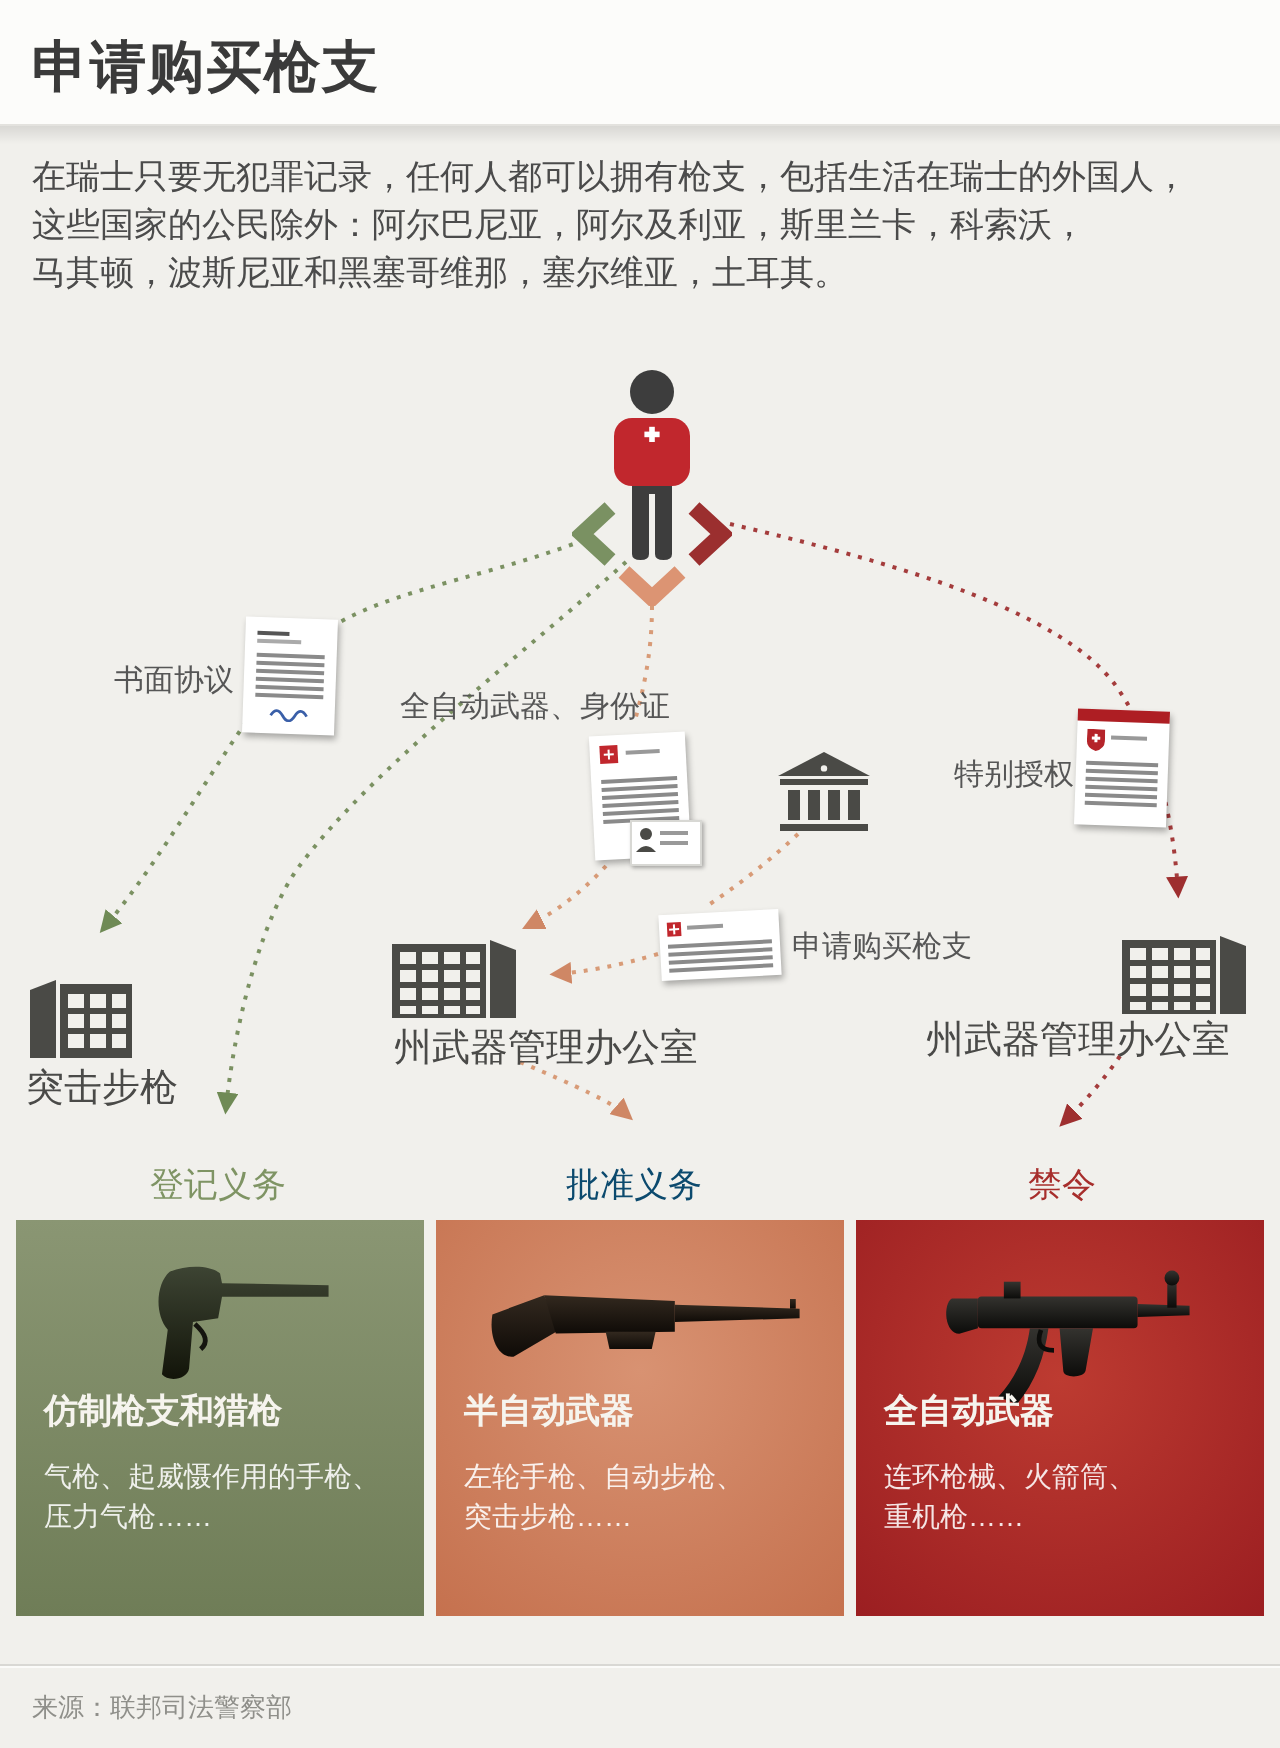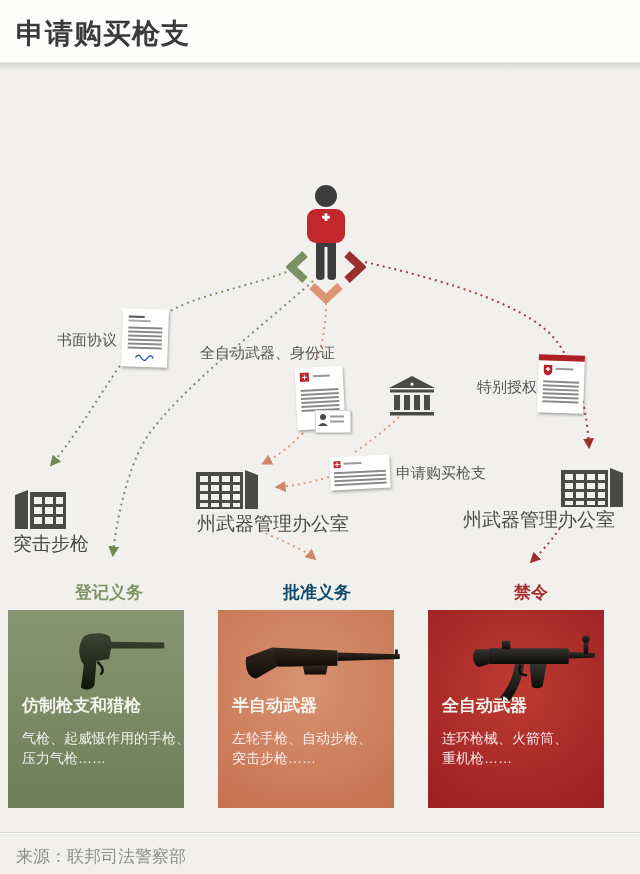--- a/index.html
+++ b/index.html
@@ -12,62 +12,65 @@
   #title{left:16px;top:15px;font-size:28px;font-weight:bold;color:#3a3a3a;letter-spacing:1px}
   #header-shadow{left:0;top:63px;width:640px;height:9px;
         background:linear-gradient(180deg,rgba(0,0,0,.10),rgba(0,0,0,0))}
 
   
   #intro{left:16px;top:77px;width:608px;font-size:17px;line-height:1.42;color:#4b4b4b;white-space:pre-line}
 
   
   .doc-label{font-size:15px;color:#565656;white-space:nowrap}
   .office-label{font-size:19px;color:#4a4a48;white-space:nowrap}
-  .outcome-label{font-size:17px;font-weight:bold;white-space:nowrap}
+  .outcome-label{font-size:17px;font-weight:normal;white-space:nowrap}
   #label-registration{left:75px;top:581px;color:#7f9464}
   #label-approval{left:283px;top:581px;color:#0c4a6e}
   #label-ban{left:514px;top:581px;color:#a72e2c}
 
   
   .doc{background:#fff;box-shadow:1px 2px 3px rgba(0,0,0,.30)}
   .doc .line{position:absolute;background:#8a8a8a;height:2px}
   .flag{position:absolute;background:#c1272d}
   .flag::before{content:"";position:absolute;left:18%;right:18%;top:41%;bottom:41%;background:#fff}
   .flag::after{content:"";position:absolute;top:18%;bottom:18%;left:41%;right:41%;background:#fff}
 
   #doc-written{left:122px;top:309px;width:46px;height:58px;transform:rotate(2deg)}
   #doc-acquire{left:296px;top:367px;width:48px;height:62px;transform:rotate(-3deg)}
   #id-card{left:315px;top:410px;width:34px;height:21px;background:#fff;border:1px solid #d8d8d4;
            box-shadow:1px 1px 2px rgba(0,0,0,.3)}
   #doc-special{left:538px;top:355px;width:46px;height:58px;transform:rotate(2deg)}
   #doc-special .bar{position:absolute;left:0;top:0;right:0;height:6px;background:#ae1e23}
   #card-nocrime{left:330px;top:456px;width:60px;height:33px;transform:rotate(-3deg)}
 
   
-  .box{top:610px;width:176px;height:198px}
+  .box{top:610px;width:204px;height:198px}
   #box-registration{left:8px;background:linear-gradient(180deg,#8a9673,#6f7d57)}
   #box-approval{left:218px;background:radial-gradient(circle at 50% 38%,#d89272,#c5714e)}
   #box-ban{left:428px;background:radial-gradient(circle at 50% 40%,#bd3b31,#9b1e21)}
   .box-title{left:14px;top:84px;font-size:17px;font-weight:bold;color:#f6f4ee}
   .box-desc{left:14px;top:118px;width:182px;font-size:14px;font-weight:normal;line-height:1.45;
             color:rgba(255,255,255,.88);white-space:pre-line}
 
   
   #footer-line{left:0;top:832px;width:640px;height:1px;background:#d9d8d4;border-bottom:1px solid #fbfbf9}
-  #source{left:16px;top:845px;font-size:17px;color:#8f8f8a}
+  #source{left:16px;top:845px;font-size:13px;color:#8f8f8a}
 </style>
 </head>
 <body>
 
 <div id="page">
 
   <div class="abs" id="header"></div>
   <div class="abs" id="title">申请购买枪支</div>
   <div class="abs" id="header-shadow"></div>
 
+  <div class="abs" id="intro">在瑞士只要无犯罪记录，任何人都可以拥有枪支，包括生活在瑞士的外国人，
+这些国家的公民除外：阿尔巴尼亚，阿尔及利亚，斯里兰卡，科索沃，
+马其顿，波斯尼亚和黑塞哥维那，塞尔维亚，土耳其。</div>
 
   <svg class="abs" id="flow-svg" width="640" height="874" viewBox="0 0 640 874">
     <defs>
       <marker id="ah-green" viewBox="0 0 10 10" refX="7" refY="5" markerWidth="5.5" markerHeight="5.5" orient="auto">
         <path d="M0,0 L10,5 L0,10 Z" fill="#6f8a55"></path>
         </marker>
       <marker id="ah-orange" viewBox="0 0 10 10" refX="7" refY="5" markerWidth="5.5" markerHeight="5.5" orient="auto">
         <path d="M0,0 L10,5 L0,10 Z" fill="#cf8765"></path>
         </marker>
       <marker id="ah-red" viewBox="0 0 10 10" refX="7" refY="5" markerWidth="5.5" markerHeight="5.5" orient="auto">

